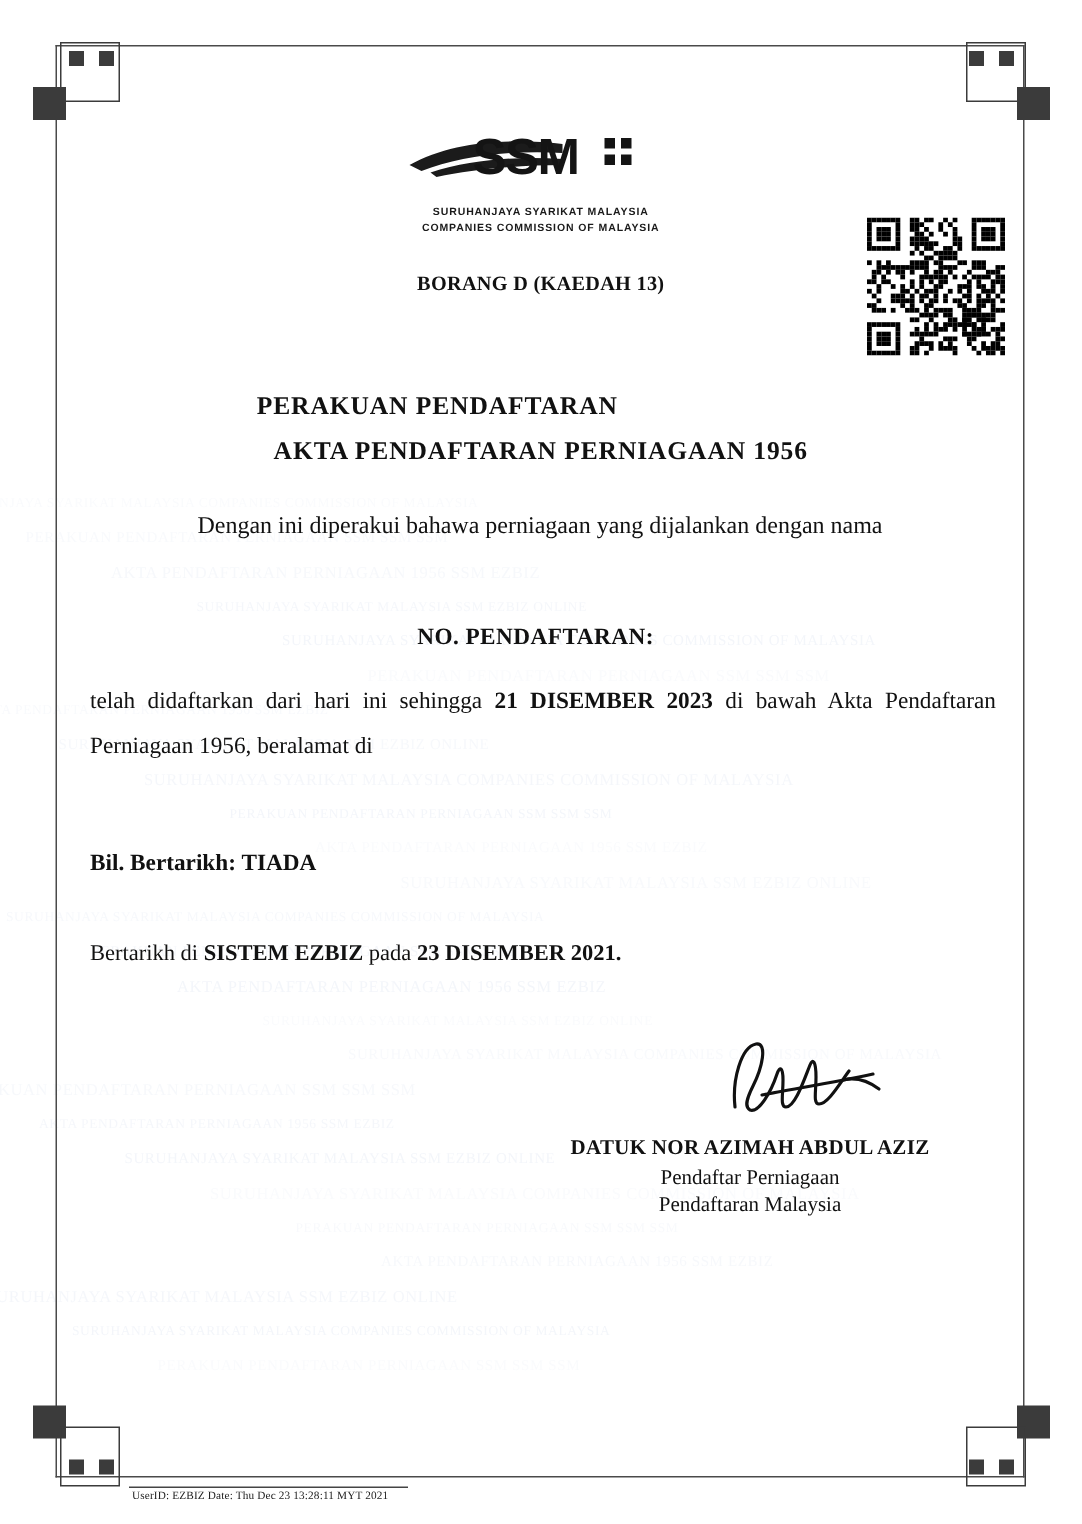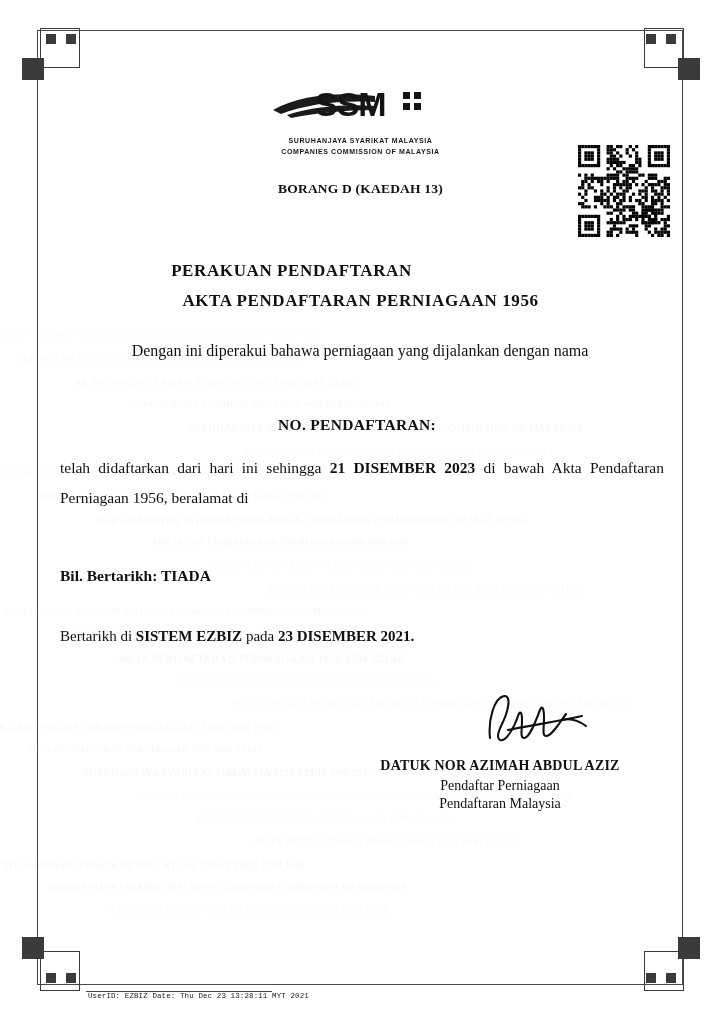--- a/index.html
+++ b/index.html
@@ -175,21 +175,21 @@
     position: absolute;
     left: 330px; top: 796px; width: 340px;
     text-align: center;
     font-size: 14px;
   }
 
   
   .footer {
     position: absolute;
     left: 88px; top: 992px;
-    font-family: Liberation Mono, monospace;
+    font-family: Liberation Serif, serif;
     font-size: 7.5px;
     color: #222222;
     letter-spacing: 0.1px;
   }
   .footer-rule {
     position: absolute;
     left: 86px; top: 991px;
     width: 186px; height: 1px;
     background: #444;
   }

